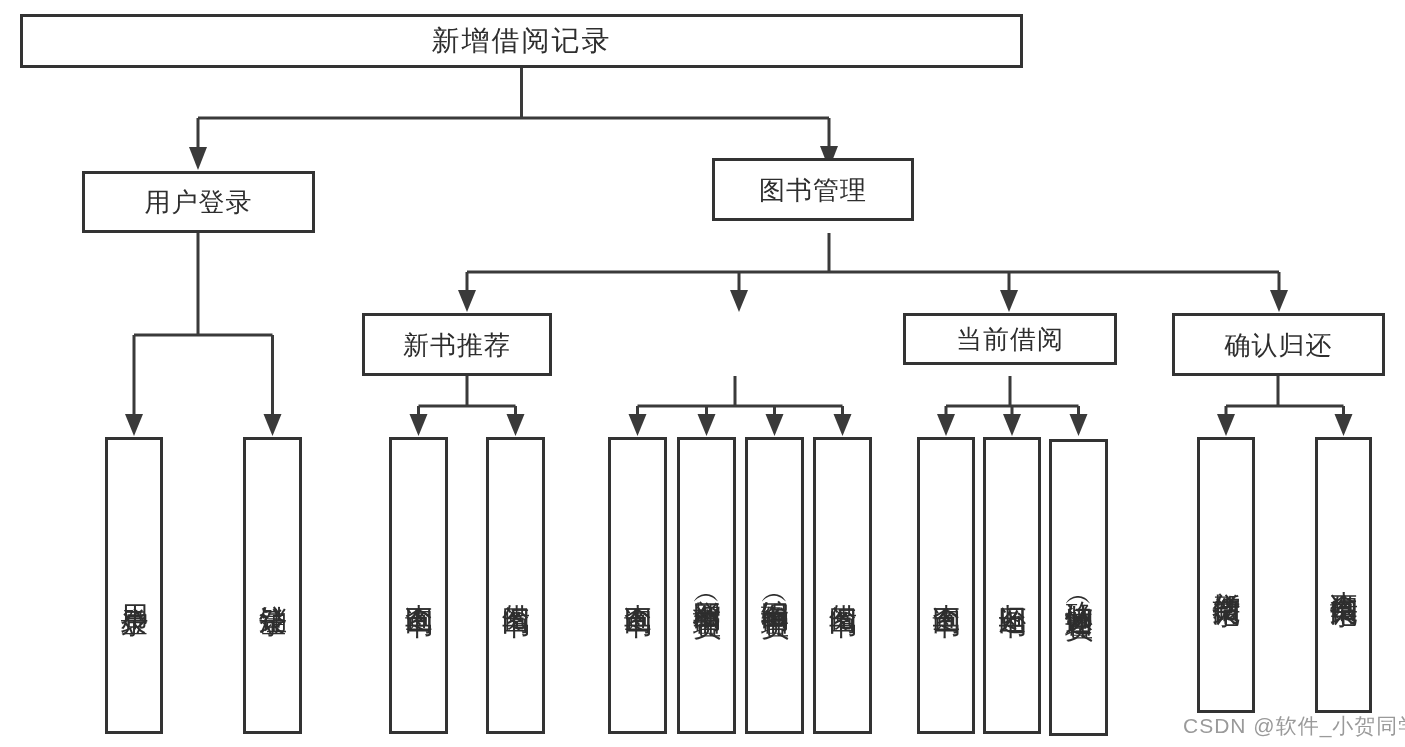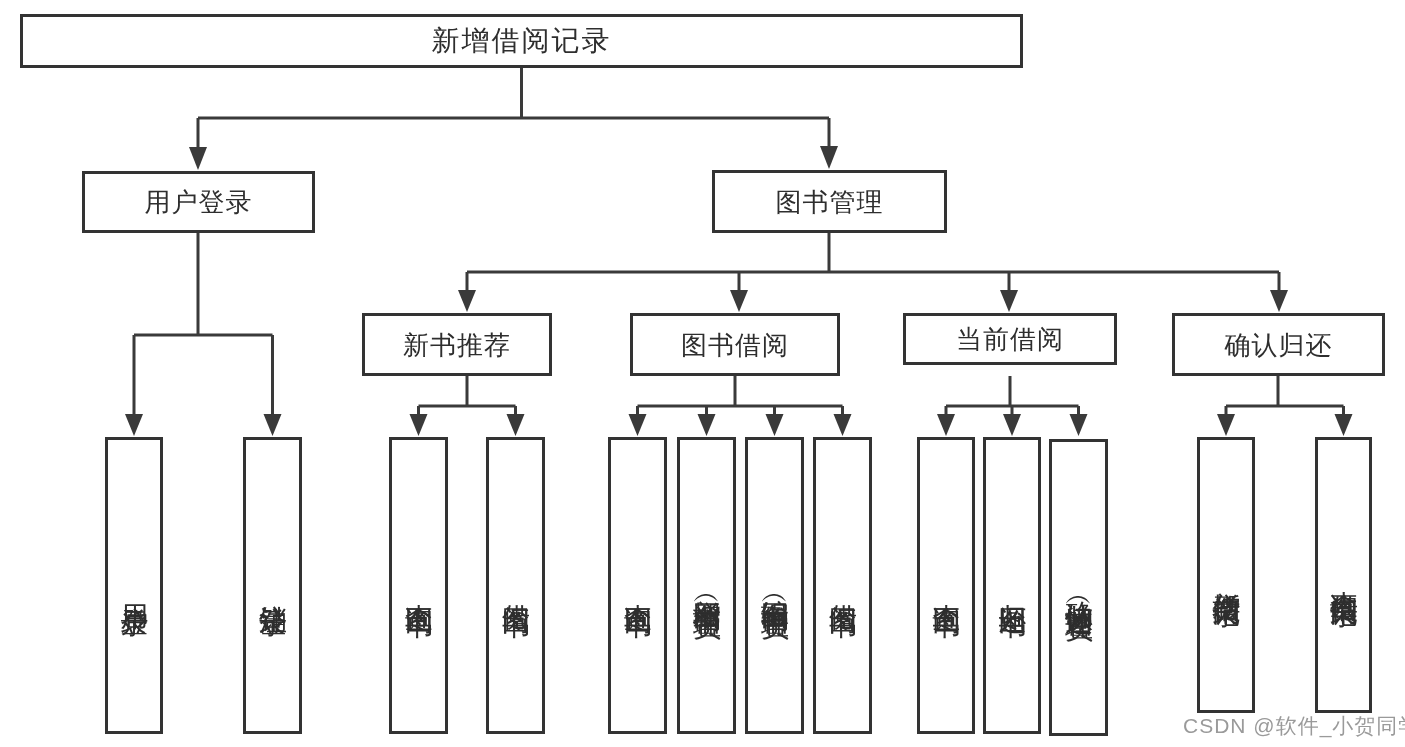--- a/index.html
+++ b/index.html
@@ -78,24 +78,23 @@
     <polygon points="1069.5,414 1087.5,414 1078.5,436"></polygon>
 
     <path d="M1278 376 V406 M1226 406 H1343.5 M1226 406 V415 M1343.5 406 V415"></path>
     <polygon points="1217,414 1235,414 1226,436"></polygon>
     <polygon points="1334.5,414 1352.5,414 1343.5,436"></polygon>
   </svg>
 
   <div class="node h root" style="left:20px;top:14px;width:1003px;height:54px">新增借阅记录</div>
 
   <div class="node h" style="left:82px;top:171px;width:233px;height:62px">用户登录</div>
-  <div class="node h" style="left:712px;top:170px;width:235px;height:63px">图书管理</div>
+  <div class="node h" style="left:712px;top:158px;width:202px;height:63px">图书管理</div>
 
   <div class="node h" style="left:362px;top:313px;width:190px;height:63px">新书推荐</div>
-  <div class="node h" style="left:630px;top:313px;width:210px;height:63px">图书借阅</div>
   <div class="node h" style="left:903px;top:313px;width:214px;height:52px">当前借阅</div>
   <div class="node h" style="left:1172px;top:313px;width:213px;height:63px">确认归还</div>
 
   <div class="node v" style="left:105px;top:437px;width:58px;height:297px">用户登录</div>
   <div class="node v" style="left:243px;top:437px;width:59px;height:297px">注销登录</div>
 
   <div class="node v" style="left:389px;top:437px;width:59px;height:297px">查询图书</div>
   <div class="node v" style="left:486px;top:437px;width:59px;height:297px">借阅图书</div>
 
   <div class="node v" style="left:608px;top:437px;width:59px;height:297px">查询图书</div>

